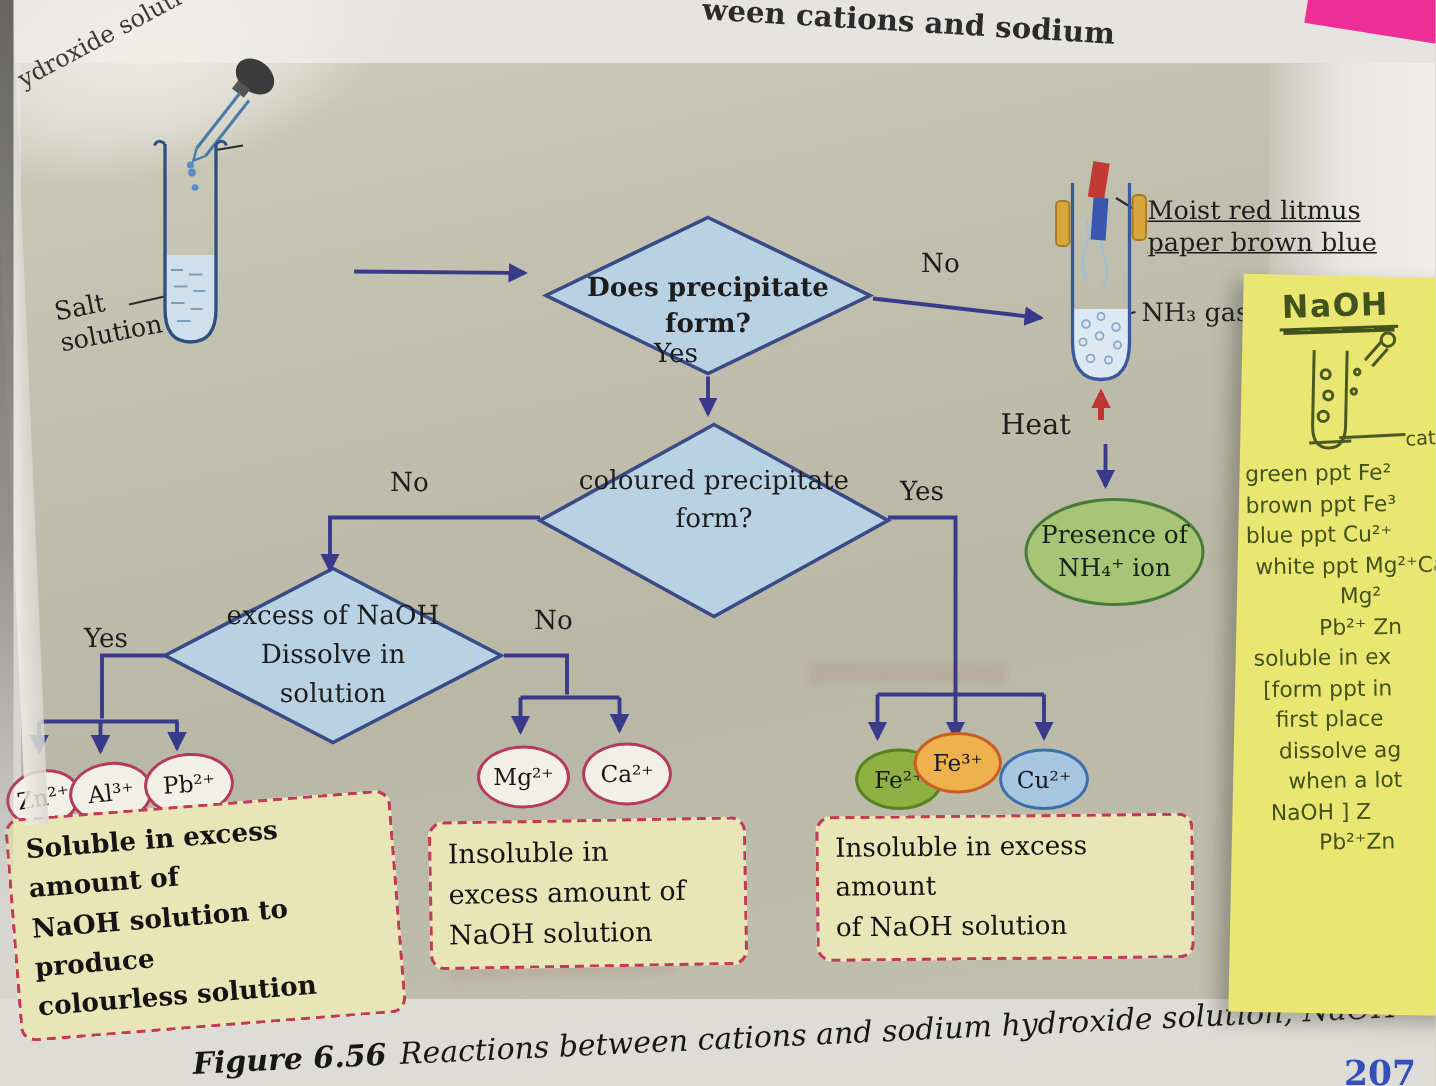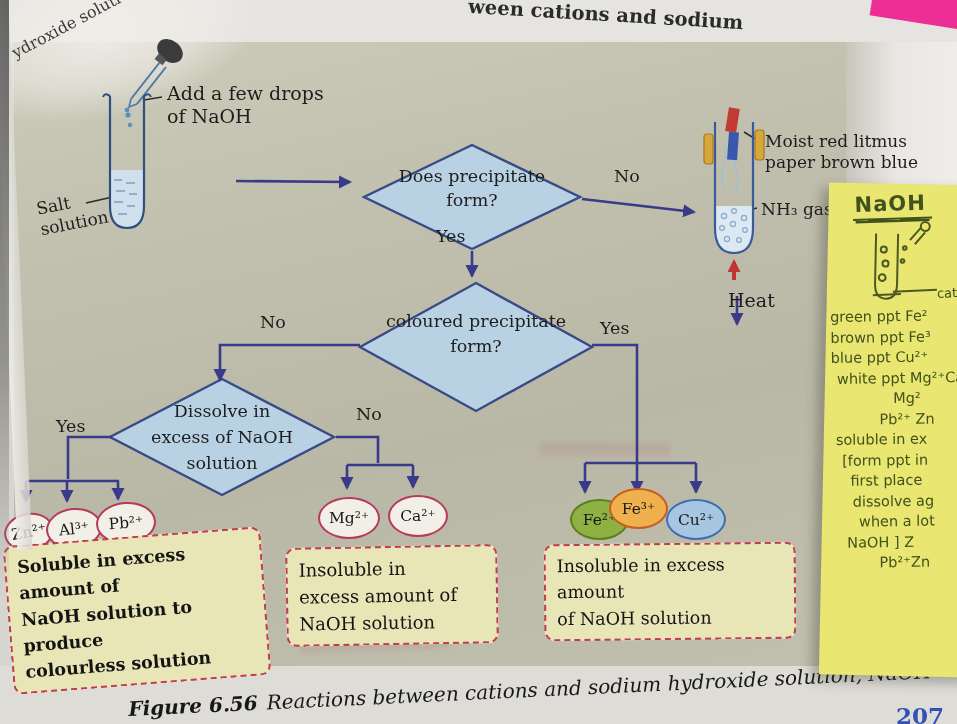--- a/index.html
+++ b/index.html
@@ -148,30 +148,26 @@
     <path d="M12,82 V118 Q12,139 29,139 Q46,139 46,118 V82 Z" fill="#cfe0ec"></path>
     <g stroke="#7aa0c0" stroke-width="1.3">
       <path d="M16,92 h8 M28,95 h9 M18,103 h9 M31,106 h8 M16,114 h9 M29,118 h8 M20,126 h9"></path>
     </g>
     <path d="M12,8 V118 Q12,140 29,140 Q46,140 46,118 V8" fill="none" stroke="#2f4f7f" stroke-width="2.2"></path>
     <path d="M12,8 Q7,4 5,9" fill="none" stroke="#2f4f7f" stroke-width="2"></path>
     <path d="M46,8 Q51,4 53,9" fill="none" stroke="#2f4f7f" stroke-width="2"></path>
     <circle cx="29" cy="22" r="2.4" fill="#5a8ec0"></circle>
   </svg>
 
-  <div class="t lbl-big" style="left:167px;top:82px;">
-    <div>Add a few drops</div>
-    <div>of NaOH</div>
-  </div>
   <div class="t lbl" style="left:38px;top:192px;transform:rotate(-11deg);">
     <div>Salt</div>
     <div>solution</div>
   </div>
 
-  <div class="t dtext" style="left:372px;top:164px;width:200px;line-height:24px;">
+  <div class="t dtext" style="left:372px;top:180px;width:200px;line-height:24px;font-weight:bold;">
     <div>Does precipitate</div>
     <div>form?</div>
   </div>
   <div class="t branch" style="left:614px;top:166px;">No</div>
   <div class="t branch" style="left:436px;top:226px;">Yes</div>
 
   <svg class="abs" style="left:700px;top:106px;z-index:3;" width="70" height="162" viewBox="0 0 70 162">
     <path d="M15,100 V122 Q15,146 34,146 Q53,146 53,122 V100 Z" fill="#dce8f2"></path>
     <g fill="none" stroke="#8aa8c8" stroke-width="1.2">
       <circle cx="24" cy="110" r="2.6"></circle>
@@ -185,38 +181,42 @@
     </g>
     <path d="M24,40 q4,10 -1,22 q-3,10 2,20" fill="none" stroke="#9cc0dc" stroke-width="1.4"></path>
     <path d="M36,44 q-4,12 1,24 q3,9 -2,18" fill="none" stroke="#9cc0dc" stroke-width="1.4"></path>
     <rect x="27" y="2" width="11" height="24" fill="#c23a34" transform="rotate(9 32 14)"></rect>
     <rect x="28" y="26" width="10" height="28" fill="#3a57b0" transform="rotate(4 33 40)"></rect>
     <path d="M15,16 V122 Q15,147 34,147 Q53,147 53,122 V16" fill="none" stroke="#3a5a9a" stroke-width="2.2"></path>
     <rect x="4" y="28" width="9" height="30" rx="3" fill="#d8a73c" stroke="#a87820" stroke-width="1.2"></rect>
     <rect x="55" y="24" width="9" height="30" rx="3" fill="#d8a73c" stroke="#a87820" stroke-width="1.2"></rect>
   </svg>
 
-  <div class="t lbl" style="left:765px;top:131px;">
+  <div class="t lbl" style="left:765px;top:131px;text-decoration:underline;">
     <div>Moist red litmus</div>
     <div>paper brown blue</div>
   </div>
   <div class="t lbl" style="left:761px;top:199px;">NH₃ gas</div>
-  <div class="t lbl-big" style="left:728px;top:272px;margin-top:17px;">Heat</div>
-
+  <div class="t lbl-big" style="left:667px;top:272px;">Heat</div>
+
+  <div class="presence" style="left:683px;top:332px;width:116px;height:68px;">
+    <div>Presence of</div>
+    <div>NH₄⁺ ion</div>
+  </div>
 
   <div class="t dtext" style="left:363px;top:309px;width:226px;line-height:25px;">
     <div>coloured precipitate</div>
     <div>form?</div>
   </div>
   <div class="t branch" style="left:260px;top:312px;">No</div>
   <div class="t branch" style="left:600px;top:318px;">Yes</div>
 
   <div class="t dtext" style="left:115px;top:398px;width:214px;line-height:26px;">
+    <div>excess of NaOH</div>
     <div>Dissolve in</div>
-    <div>excess of NaOH</div>
     <div>solution</div>
   </div>
   <div class="t branch" style="left:56px;top:416px;">Yes</div>
   <div class="t branch" style="left:356px;top:404px;">No</div>
 
   <div class="ion" style="left:4px;top:513px;width:46px;height:34px;transform:rotate(-10deg);">Zn²⁺</div>
   <div class="ion" style="left:46px;top:508px;width:52px;height:37px;transform:rotate(-6deg);">Al³⁺</div>
   <div class="ion" style="left:96px;top:502px;width:56px;height:38px;transform:rotate(-4deg);">Pb²⁺</div>
   <div class="ion" style="left:318px;top:497px;width:58px;height:38px;">Mg²⁺</div>
   <div class="ion" style="left:388px;top:495px;width:56px;height:38px;">Ca²⁺</div>

